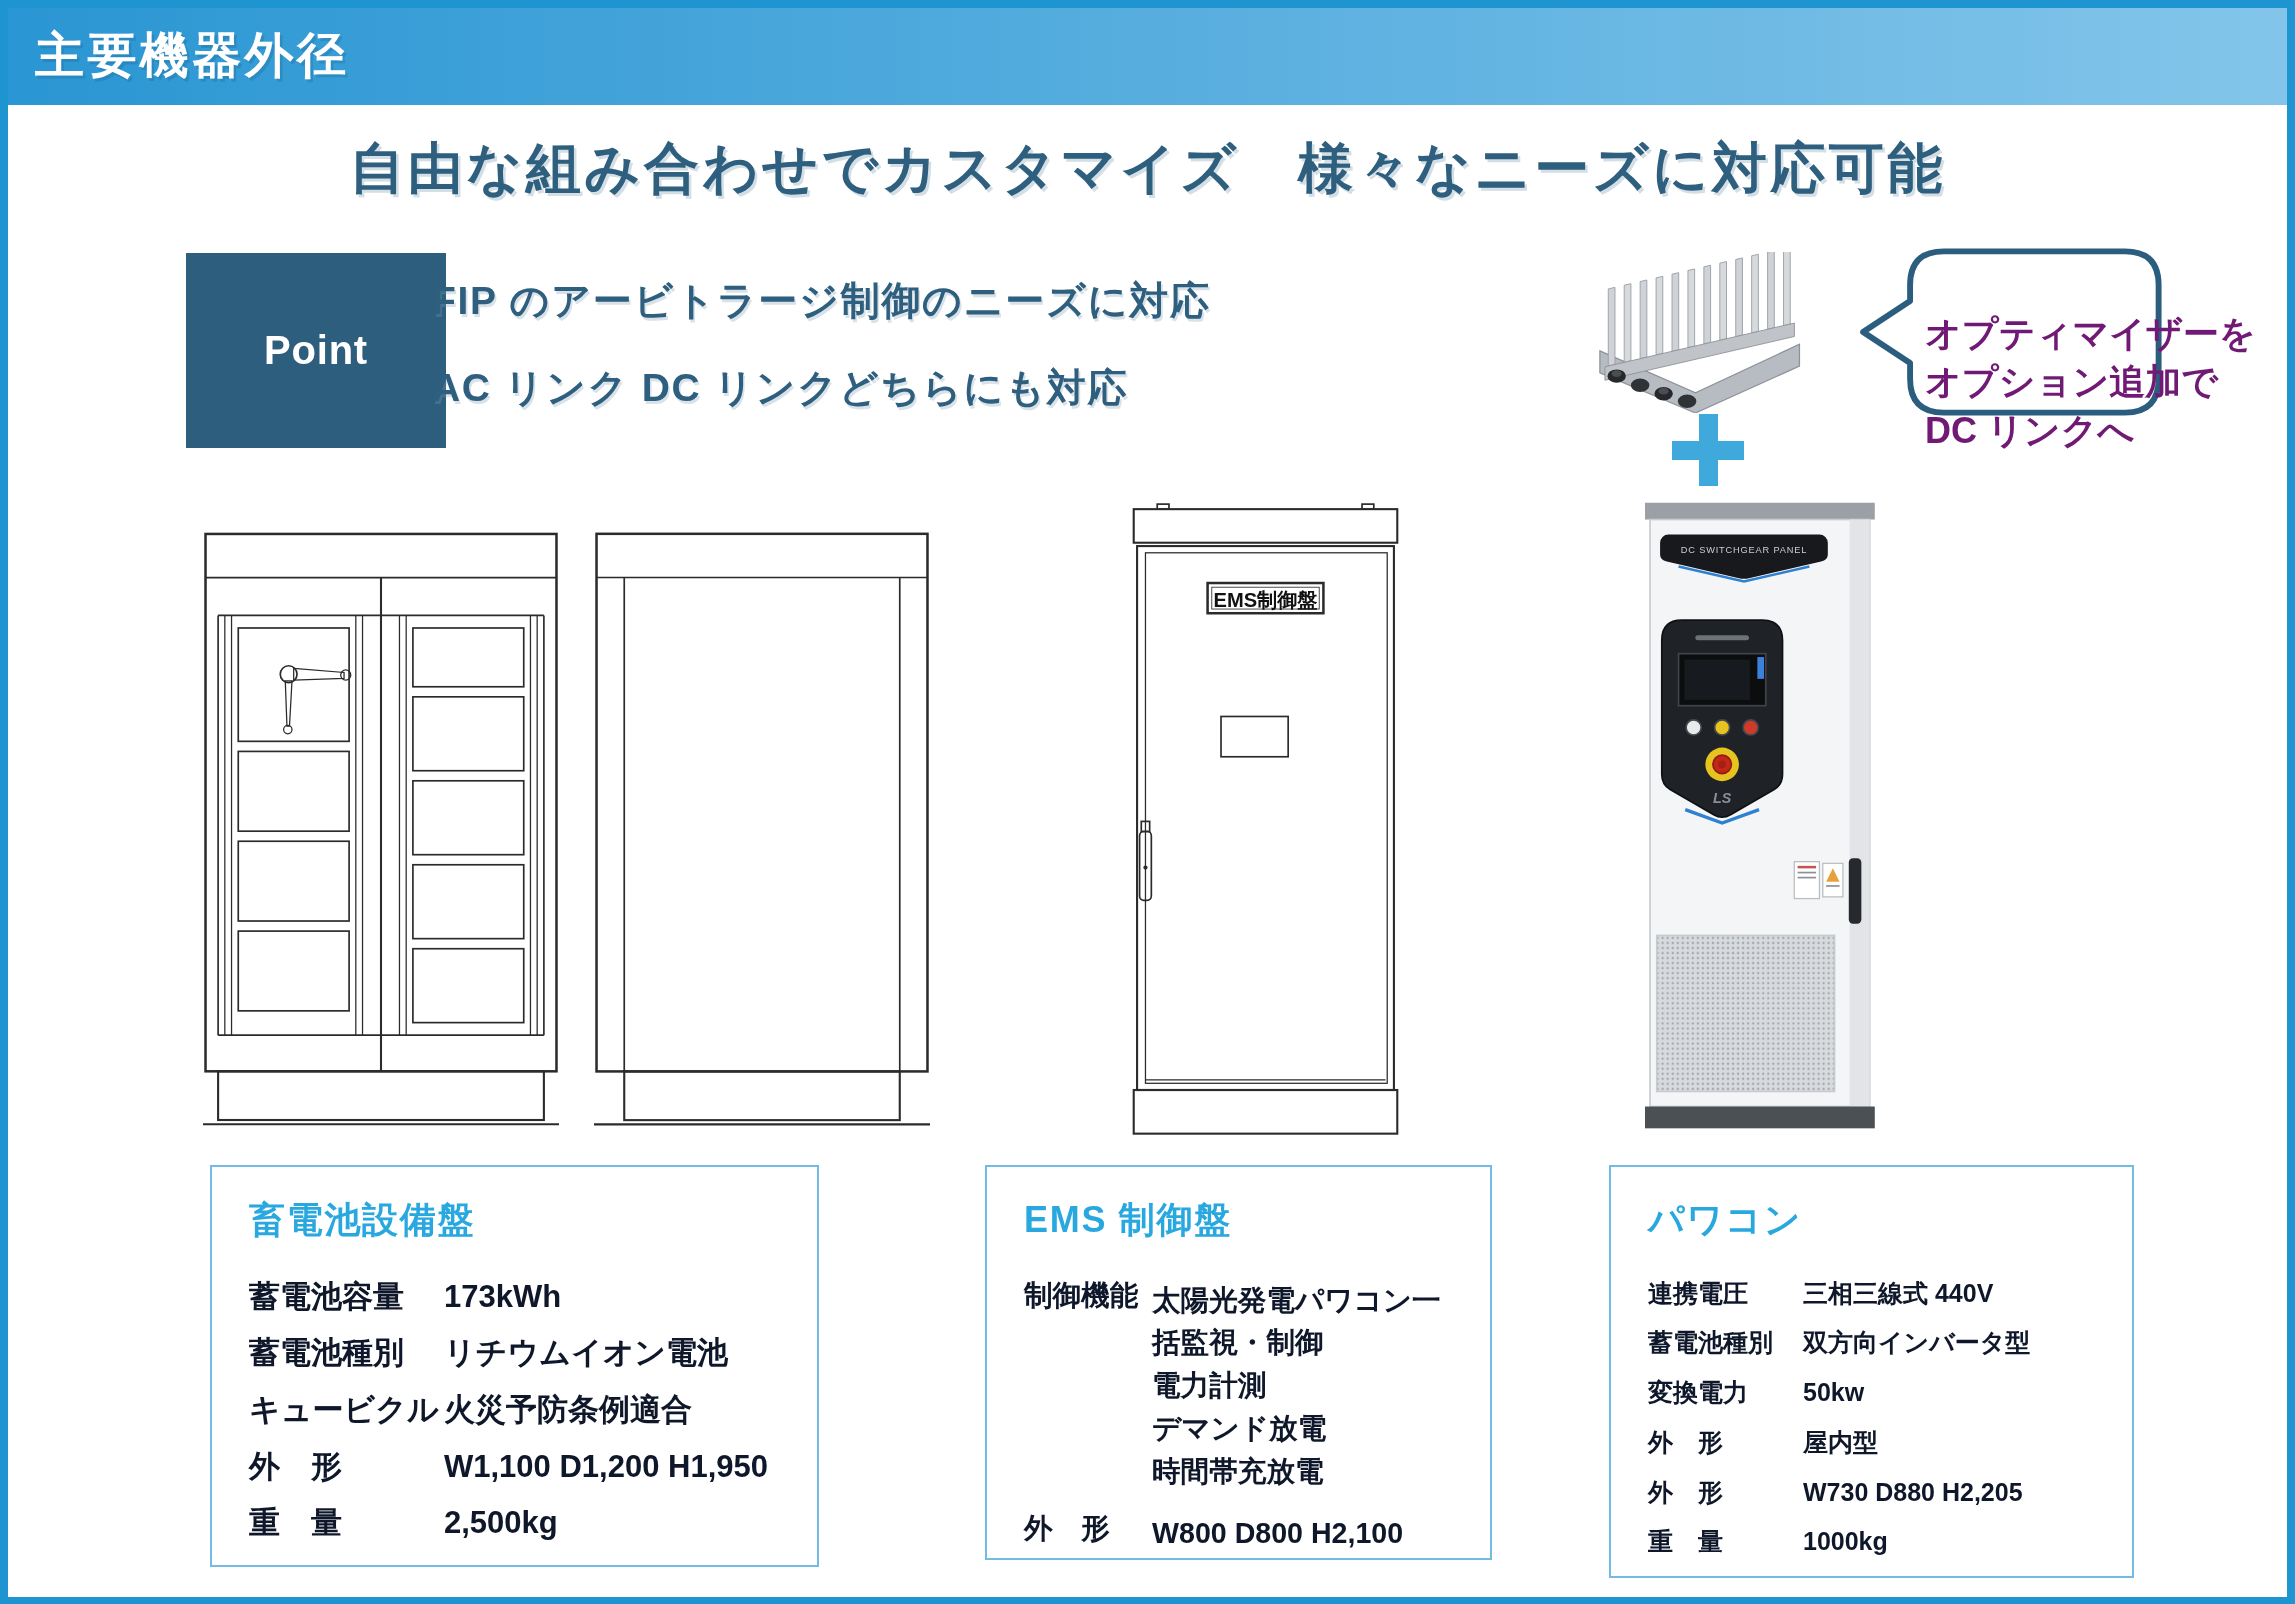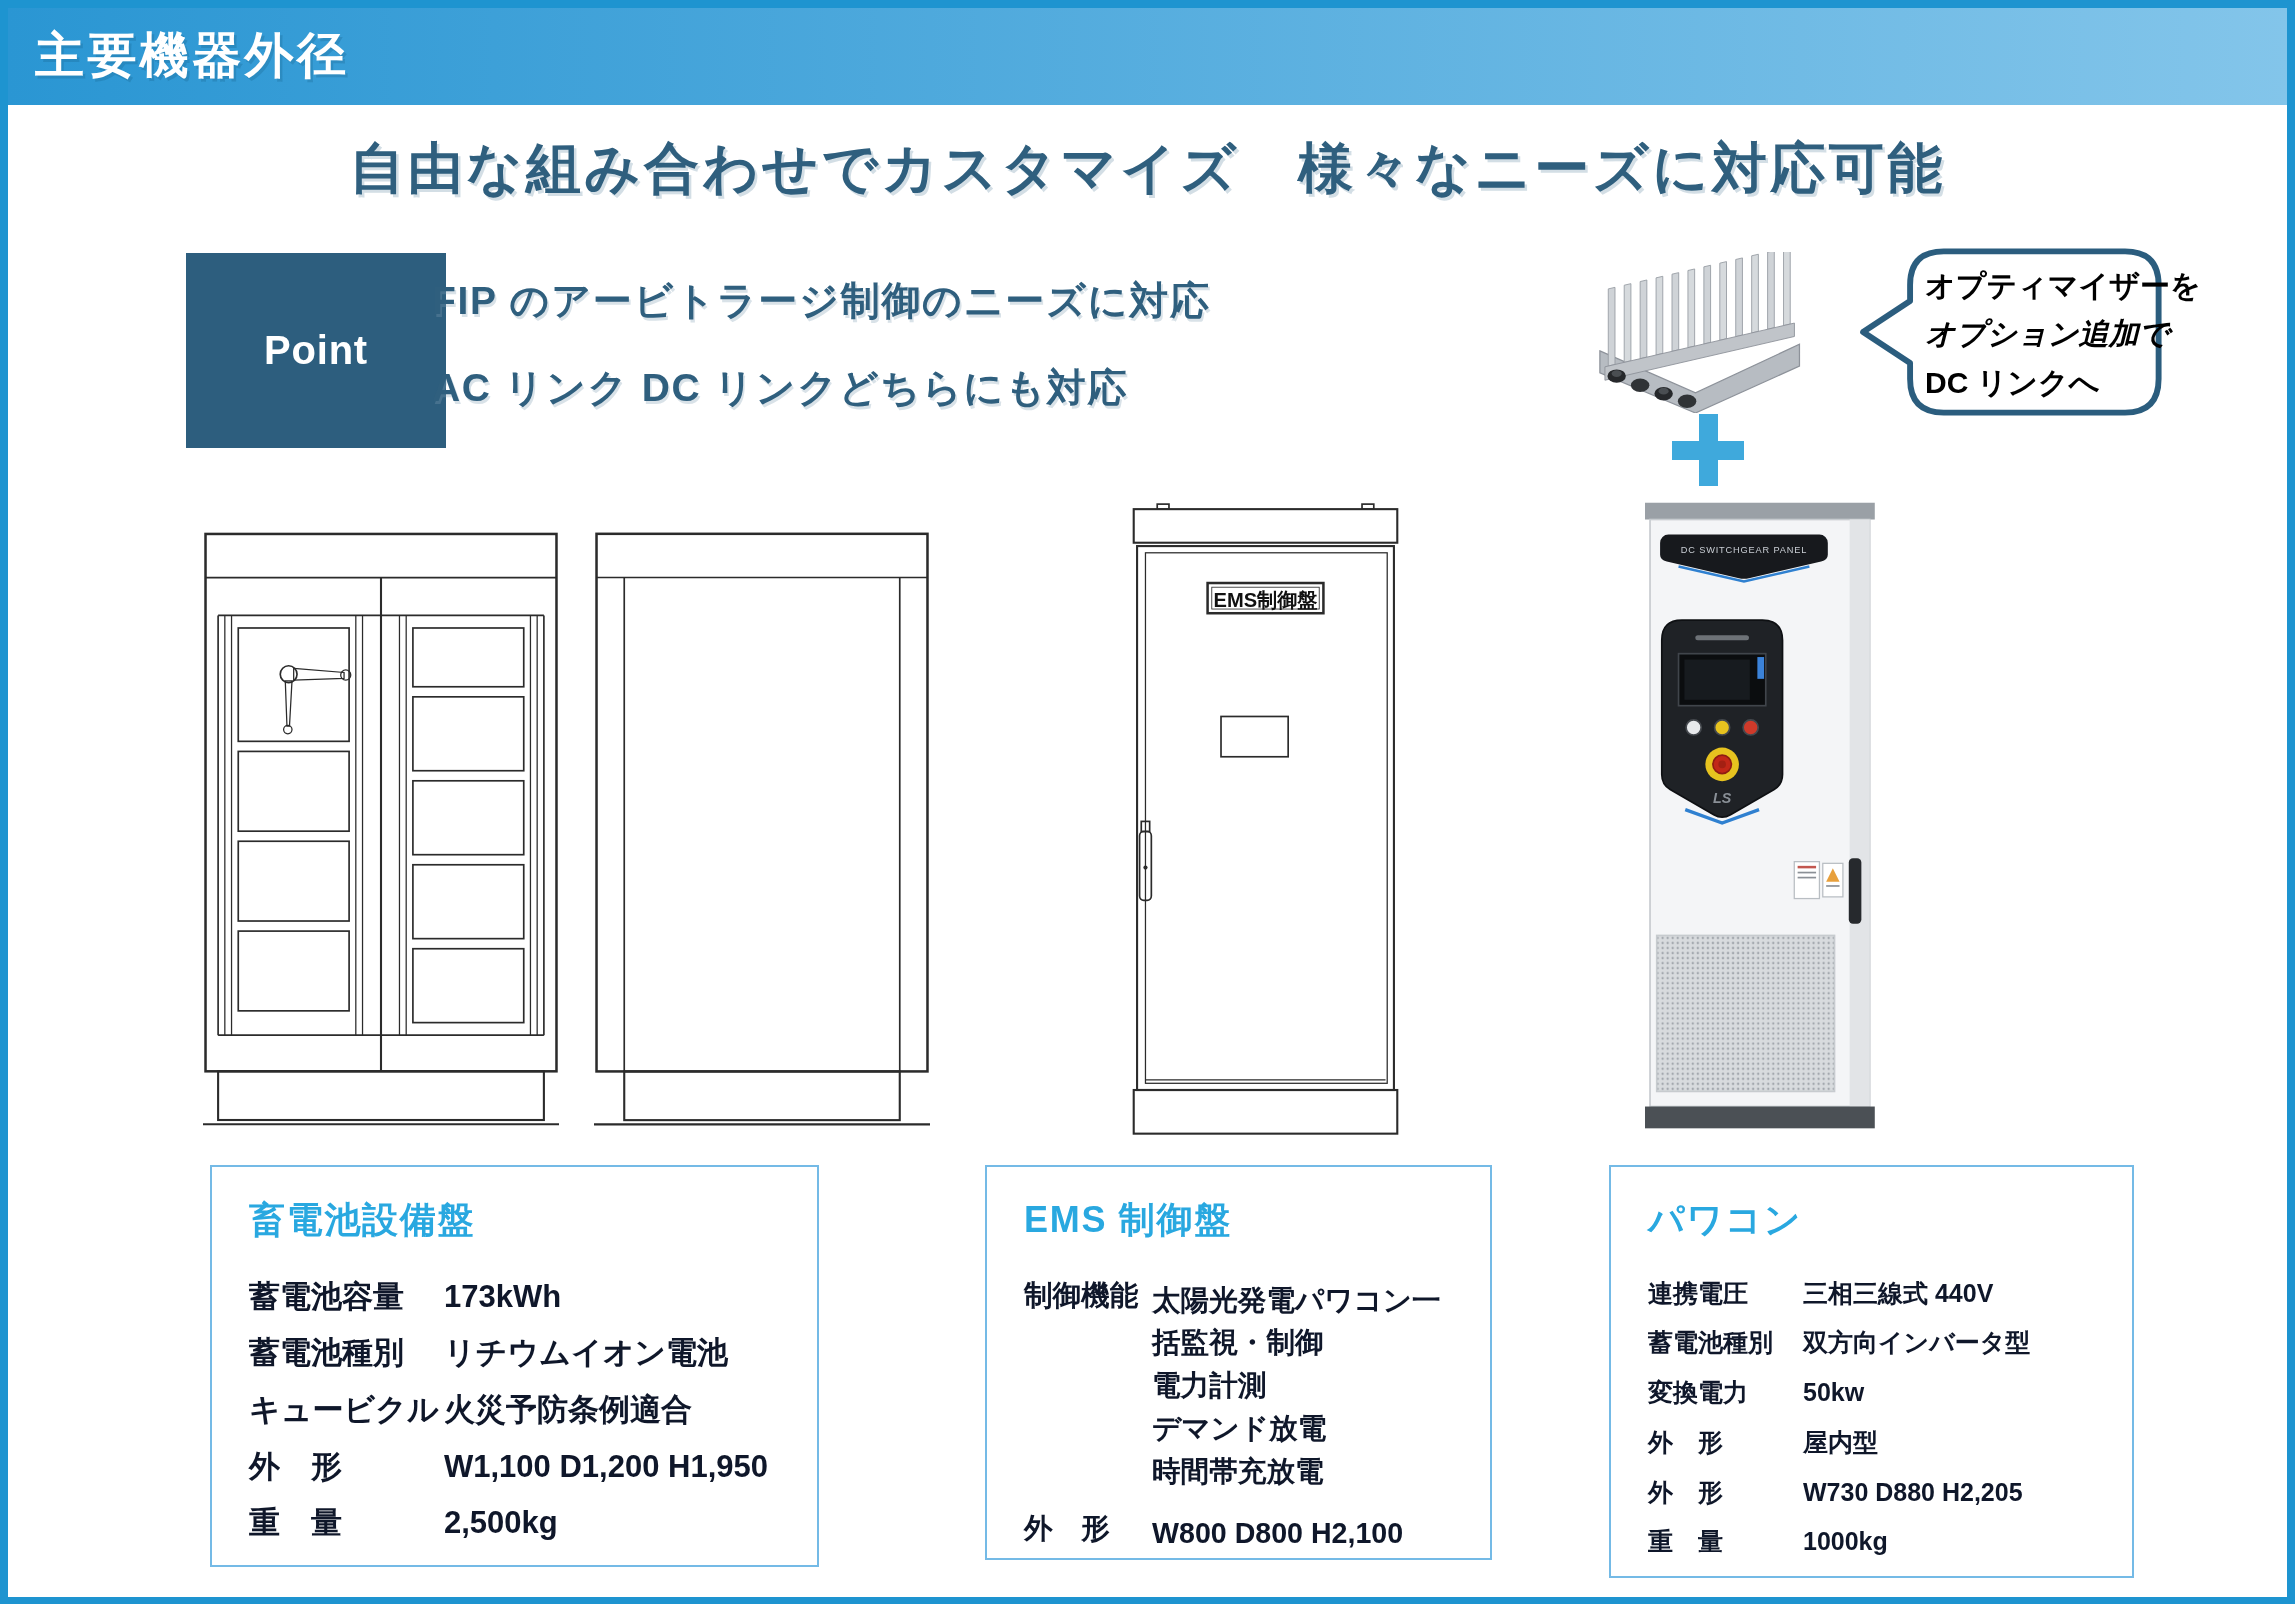--- a/index.html
+++ b/index.html
@@ -44,24 +44,24 @@
     text-shadow:1.7px 2.5px 0 rgba(130,160,180,.3);
   }
   .point-line.l1{top:266px;}
   .point-line.l2{top:353px;}
   
   .optimizer{position:absolute;left:1578px;top:244px;width:224px;height:161px;}
   .callout{position:absolute;left:1843px;top:235px;width:318px;height:178px;}
   .callout svg{position:absolute;left:0;top:0;}
   .callout .c-line{
     position:absolute;left:74px;height:47px;line-height:47px;
-    color:#000000;font-size:30px;font-weight:800;white-space:nowrap;
+    color:#701a75;font-size:36px;font-weight:800;white-space:nowrap;margin-top:48px;
   }
   .callout .c1{top:18.5px;}
-  .callout .c2{top:67px;font-style:italic;}
+  .callout .c2{top:67px;}
   .callout .c3{top:116px;}
   .plus{position:absolute;left:1664px;top:406px;width:72px;height:72px;}
   .plus .v{position:absolute;left:27px;top:0;width:18.5px;height:72px;background:#3fa9dc;}
   .plus .h{position:absolute;left:0;top:27px;width:72px;height:18.5px;background:#3fa9dc;}
   
   .drawing{position:absolute;}
   .d-batt-front{left:195px;top:523px;width:356px;height:597px;}
   .d-batt-side{left:586px;top:523px;width:336px;height:597px;}
   .d-ems{left:1119px;top:494px;width:277px;height:643px;}
   .d-pcs{left:1637px;top:494px;width:239px;height:643px;}

